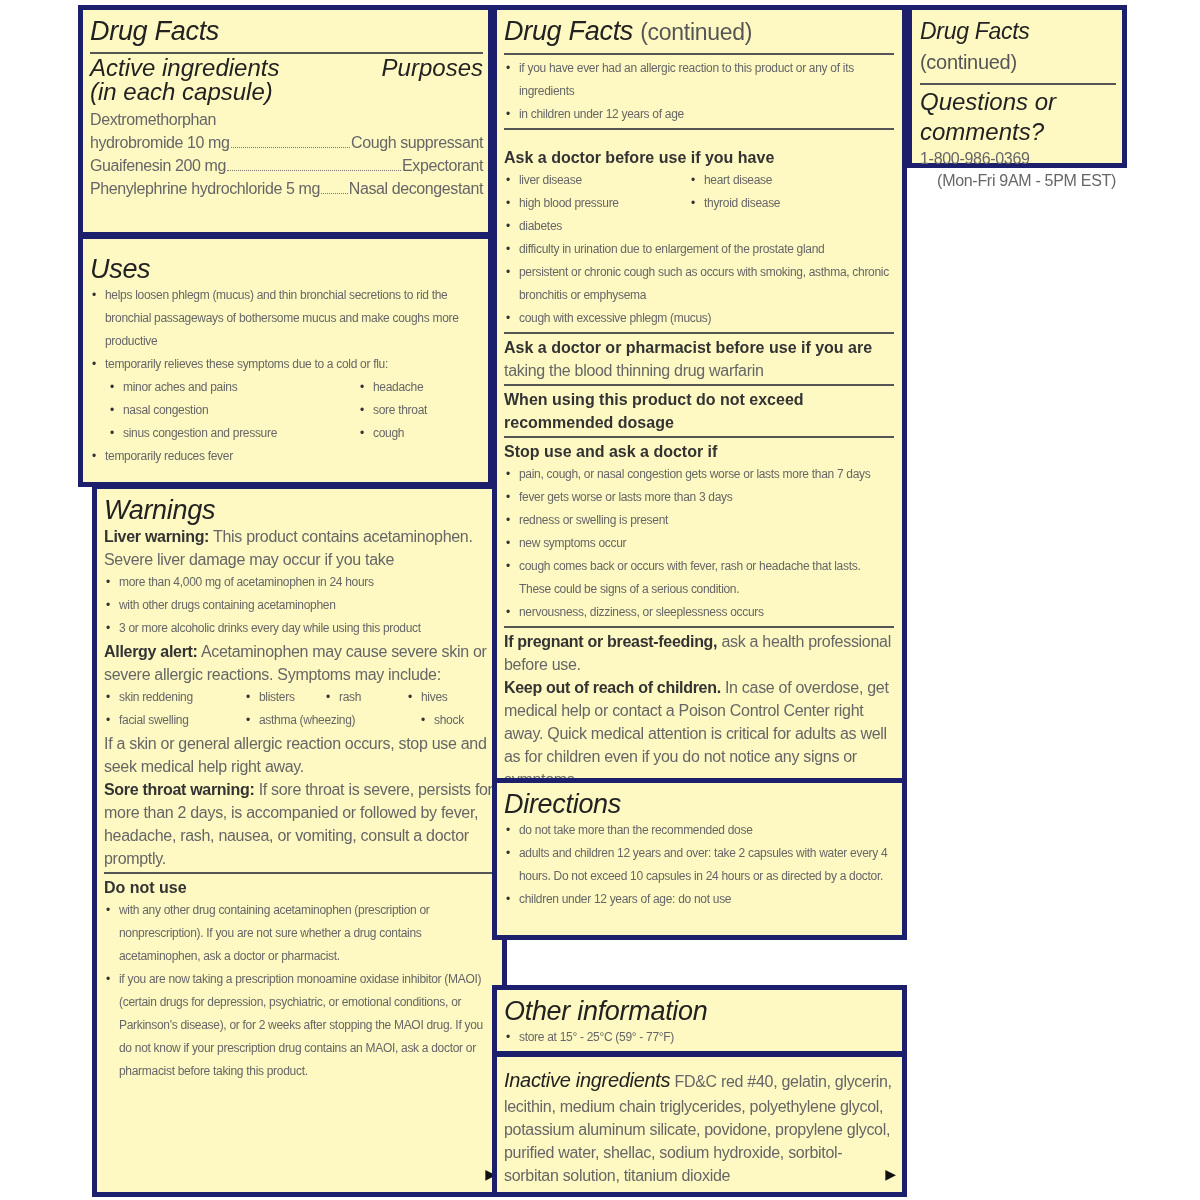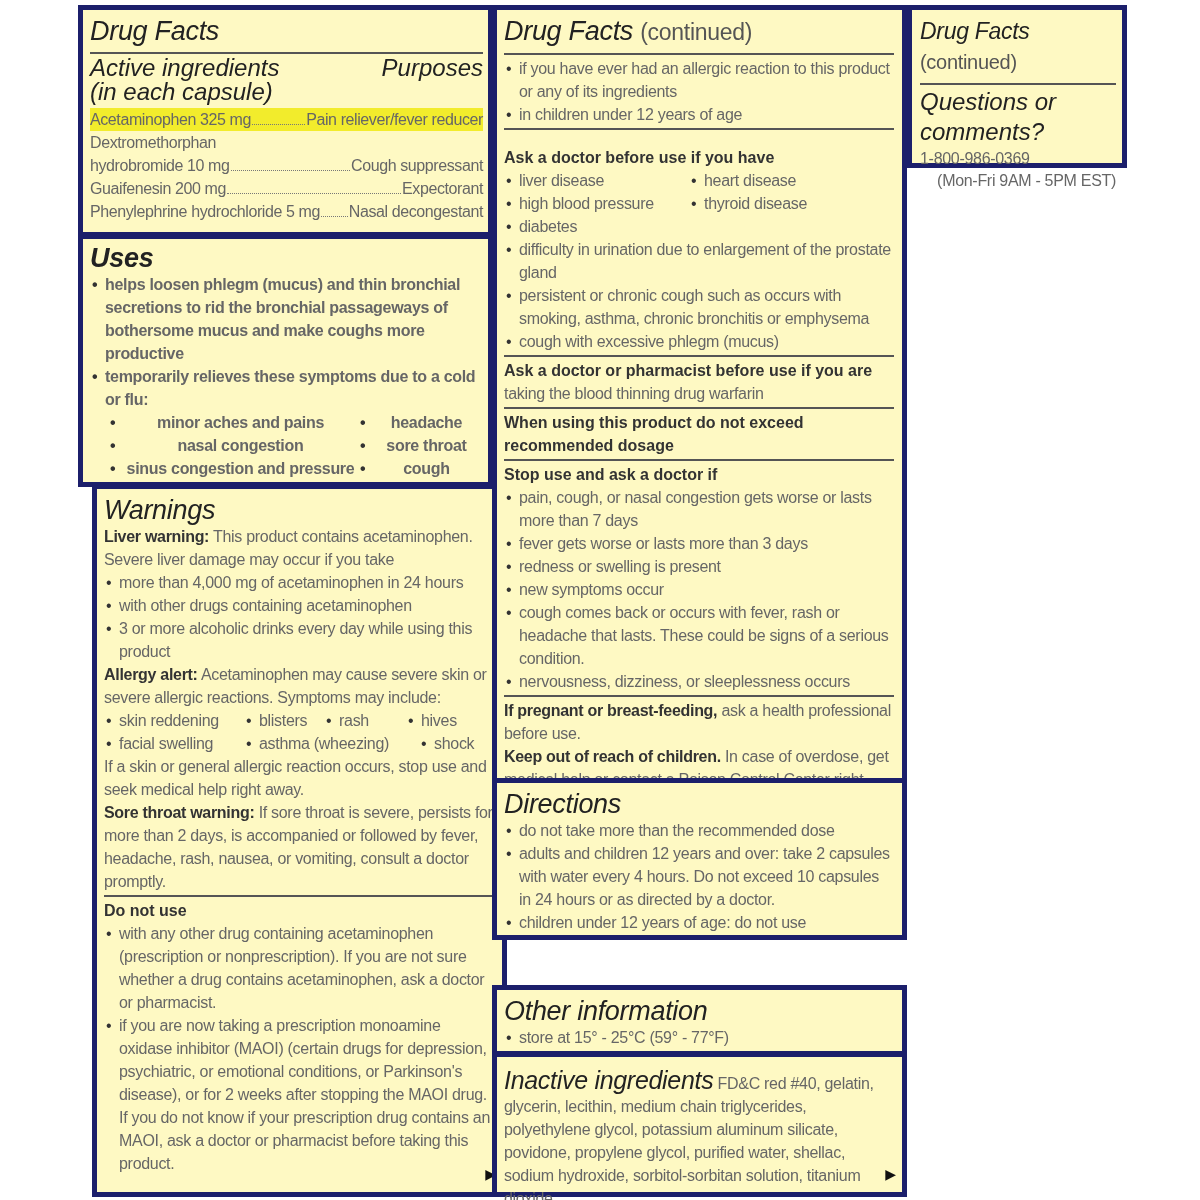--- a/index.html
+++ b/index.html
@@ -8,24 +8,24 @@
   .panel { position: absolute; background: #fef9c3; border: 5px solid #1c1f6b; box-sizing: border-box; }
   .col { position: absolute; }
   .h1 { font-style: italic; font-size: 27px; color: #222; line-height: 30px; letter-spacing: -0.3px; }
   .h1 .plain { font-style: normal; font-size: 23px; color: #555; }
   .h2 { font-style: italic; font-size: 24px; color: #222; line-height: 24px; }
   .bold { font-weight: bold; color: #333; font-size: 16px; }
   .t { font-size: 16px; line-height: 23px; color: #666; letter-spacing: -0.3px; }
   .rule { border-top: 2px solid #555; margin: 2px 0 2px 0; }
   .thin { border-top: 1px solid #888; margin: 2px 0; }
   ul { list-style: none; margin: 0; padding: 0; }
-  li { position: relative; padding-left: 15px; font-size: 16px; line-height: 23px; color: #666; letter-spacing: -0.3px; }
+  li { position: relative; padding-left: 15px; font-size: 12px; line-height: 23px; color: #666; letter-spacing: -0.3px; }
   li::before { content: "•"; position: absolute; left: 2px; color: #333; }
   .sub li { margin-left: 18px; }
-  .grid2 { display: grid; grid-template-columns: 268px 1fr; text-align: center; }
+  .grid2 { display: grid; grid-template-columns: 268px 1fr; }
   .grid2b { display: grid; grid-template-columns: 185px 1fr; }
   .grid4 { display: grid; grid-template-columns: 140px 80px 82px 1fr; }
   .grid3 { display: grid; grid-template-columns: 140px 175px 1fr; }
   .ing-row { display: flex; font-size: 16px; line-height: 23px; color: #666; letter-spacing: -0.4px; white-space: nowrap; }
   .ing-row .dots { flex: 1; border-bottom: 1px dotted #777; margin: 0 1px 6px 1px; }
   .hl { background: #f2ec2c; }
   .arrow { position: absolute; font-size: 14px; color: #111; }
   .hdr-row { display: flex; justify-content: space-between; }
 </style>
 </head>
@@ -36,25 +36,20 @@
     <div class="h1">Drug Facts</div>
     <div class="rule" style="margin-top:6px;"></div>
     <div class="hdr-row">
       <div>
         <div class="h2">Active ingredients</div>
         <div class="h2">(in each capsule)</div>
       </div>
       <div class="h2">Purposes</div>
     </div>
     <div style="margin-top:4px;">
-      <div class="ing-row hl">
-        <span>Acetaminophen 325 mg</span>
-          <span class="dots"></span>
-          <span>Pain reliever/fever reducer</span>
-      </div>
       <div class="ing-row">
           <span>Dextromethorphan</span>
         </div>
       <div class="ing-row">
         <span>hydrobromide 10 mg</span>
           <span class="dots"></span>
           <span>Cough suppressant</span>
       </div>
       <div class="ing-row">
         <span>Guaifenesin 200 mg</span>
@@ -64,21 +59,21 @@
       <div class="ing-row">
         <span>Phenylephrine hydrochloride 5 mg</span>
           <span class="dots"></span>
           <span>Nasal decongestant</span>
       </div>
     </div>
   </div>
 </div>
 
 <div class="panel" style="left:78px;top:234px;width:415px;height:253px;">
-  <div class="col" style="left:7px;top:4px;right:8px;font-weight:bold;">
+  <div class="col" style="left:7px;top:15px;right:8px;">
     <div class="h1">Uses</div>
     <ul>
       <li>helps loosen phlegm (mucus) and thin bronchial secretions to rid the bronchial passageways of bothersome mucus and make coughs more productive</li>
       <li>temporarily relieves these symptoms due to a cold or flu:</li>
     </ul>
     <div class="grid2 sub">
       <ul>
         <li>minor aches and pains</li>
         <li>nasal congestion</li>
         <li>sinus congestion and pressure</li>
@@ -190,21 +185,21 @@
   <div class="col" style="left:7px;top:6px;right:8px;">
     <div class="h1">Other information</div>
     <ul>
         <li>store at 15° - 25°C (59° - 77°F)</li>
       </ul>
   </div>
 </div>
 
 <div class="panel" style="left:492px;top:1052px;width:415px;height:145px;">
   <div class="col" style="left:7px;top:8px;right:8px;">
-    <div class="t" style="line-height:23px;"><span class="h1" style="font-size:25px;">Inactive ingredients</span> <span>FD&amp;C red #40, gelatin, glycerin, lecithin, medium chain triglycerides, polyethylene glycol, potassium aluminum silicate, povidone, propylene glycol, purified water, shellac, sodium hydroxide, sorbitol-sorbitan solution, titanium dioxide</span></div>
+    <div class="t" style="line-height:23px;"><span class="h1" style="font-size:20px;">Inactive ingredients</span> <span>FD&amp;C red #40, gelatin, glycerin, lecithin, medium chain triglycerides, polyethylene glycol, potassium aluminum silicate, povidone, propylene glycol, purified water, shellac, sodium hydroxide, sorbitol-sorbitan solution, titanium dioxide</span></div>
   </div>
   <span class="arrow" style="right:6px;bottom:10px;">▶</span>
 </div>
 
 <div class="panel" style="left:907px;top:5px;width:220px;height:163px;">
   <div class="col" style="left:8px;top:6px;right:6px;">
     <div class="h1" style="font-size:23px;"><span>Drug Facts</span> <span class="plain" style="font-size:20px;">(continued)</span></div>
     <div class="rule" style="margin-top:6px;"></div>
     <div class="h2" style="line-height:30px;">Questions or comments?</div>
     <div class="t" style="line-height:23px;">1-800-986-0369</div>

